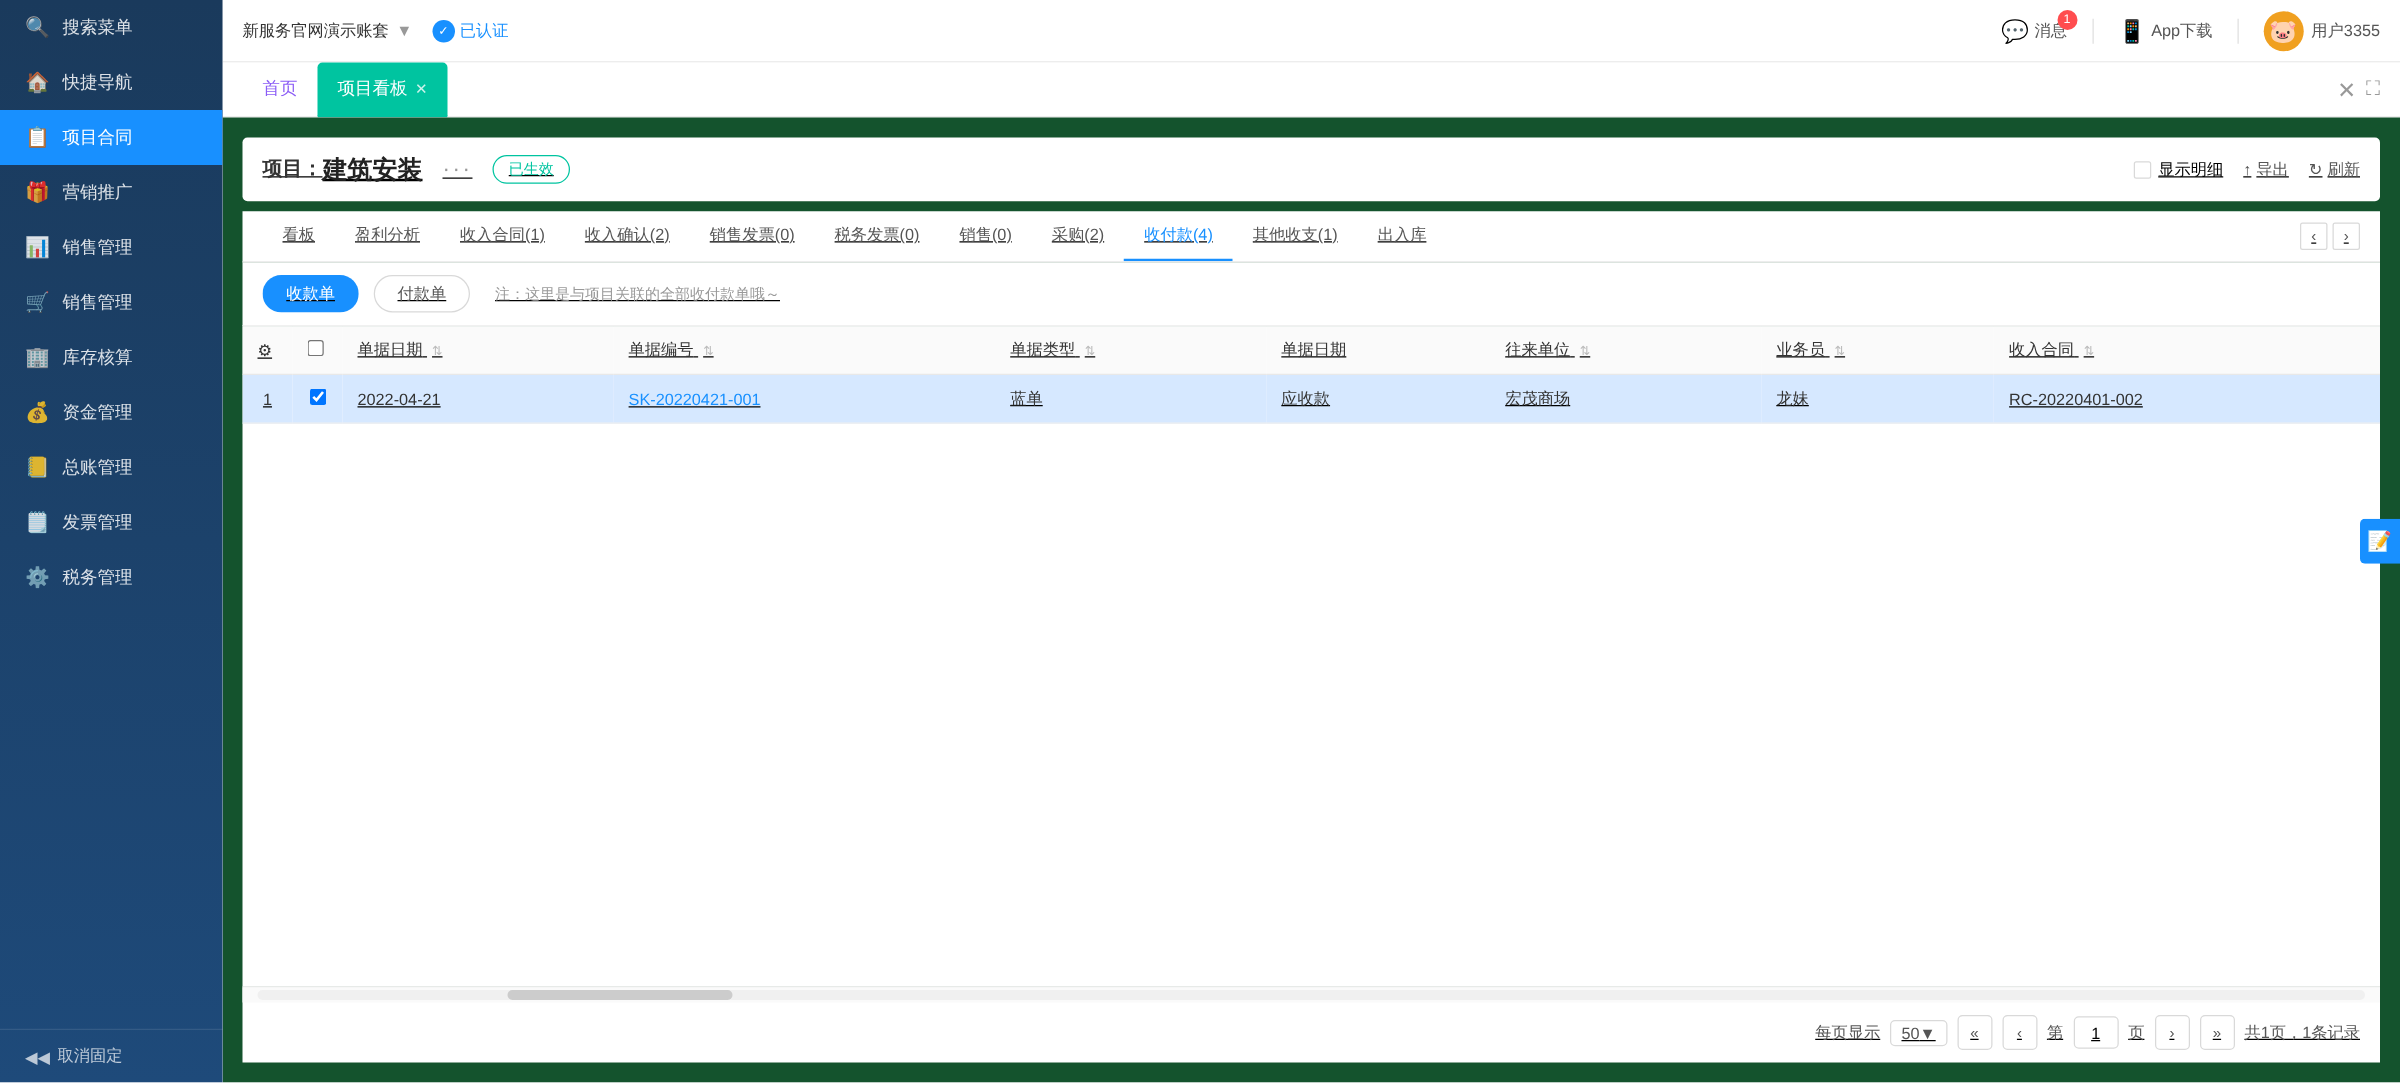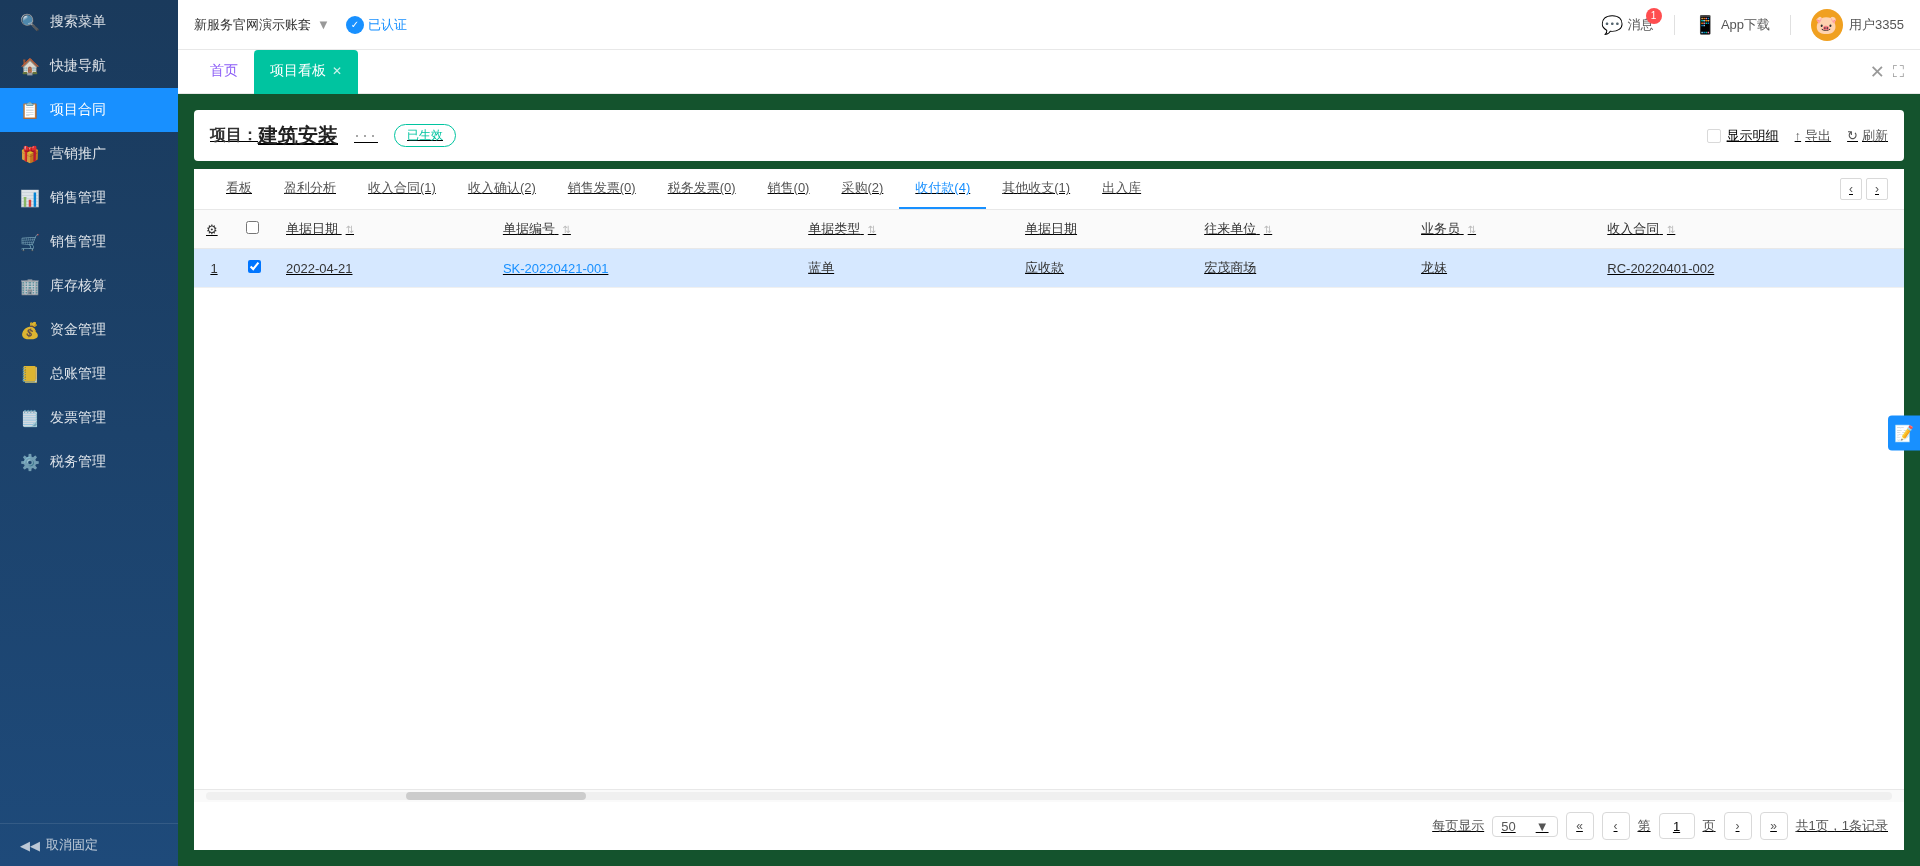--- a/index.html
+++ b/index.html
@@ -461,21 +461,21 @@
       background: white;
     }
     .select-box {
       border: 1px solid #d9d9d9;
       border-radius: 4px;
       padding: 2px 8px;
       background: white;
       cursor: pointer;
       display: flex;
       align-items: center;
-      gap: 20px;
+      gap: 0;
     }
     .page-input {
       border: 1px solid #d9d9d9;
       border-radius: 4px;
       width: 36px;
       height: 26px;
       text-align: center;
       font-size: 13px;
     }
 
@@ -632,20 +632,25 @@
       <div class="nav-tab-item">采购(2)</div>
       <div class="nav-tab-item active">收付款(4)</div>
       <div class="nav-tab-item">其他收支(1)</div>
       <div class="nav-tab-item">出入库</div>
       <div class="nav-tab-arrows">
         <div class="nav-arrow">‹</div>
         <div class="nav-arrow">›</div>
       </div>
     </div>
 
+    <div class="sub-tabs">
+      <button class="sub-tab-btn active">收款单</button>
+      <button class="sub-tab-btn">付款单</button>
+      <span class="sub-tab-note">注：这里是与项目关联的全部收付款单哦～</span>
+    </div>
 
     <div class="table-container">
       <table class="data-table">
         <thead>
           <tr>
             <th class="gear-cell">
               <span>⚙</span>
             </th>
             <th class="col-checkbox">
               <input type="checkbox" style="cursor: pointer;">

